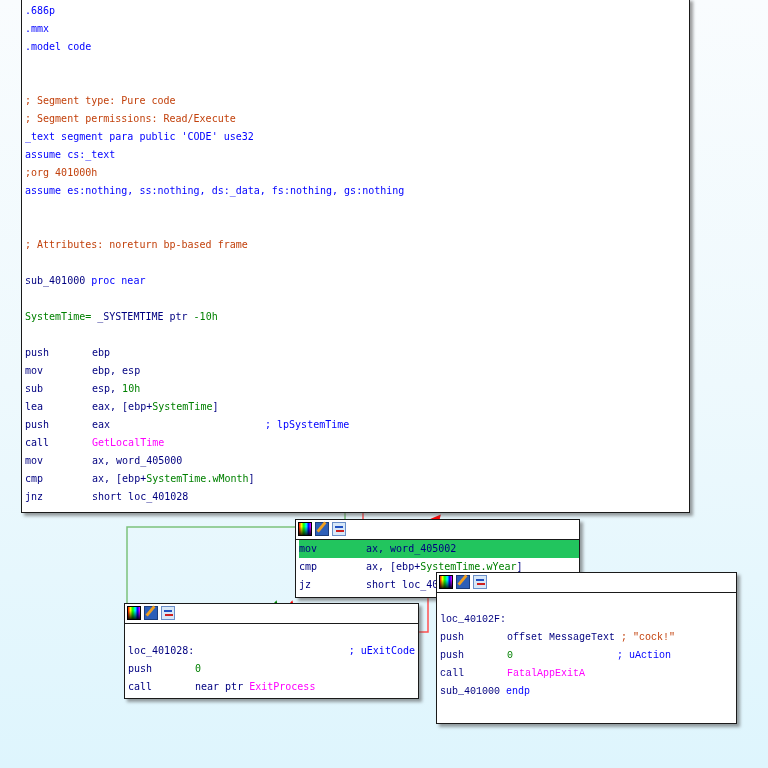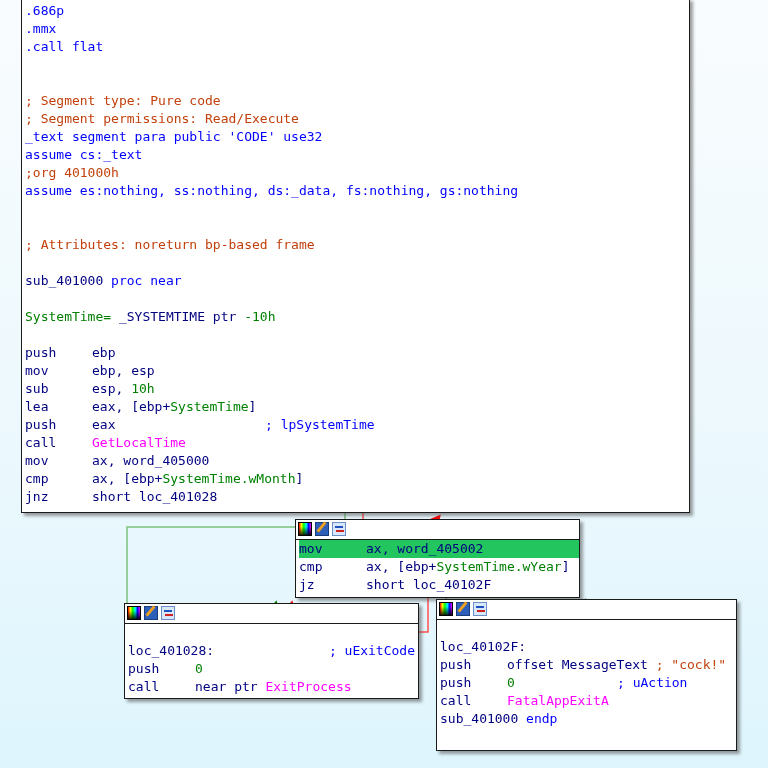--- a/index.html
+++ b/index.html
@@ -21,21 +21,21 @@
   }
   .ic-color { background: linear-gradient(to right, #ff0000, #ffff00, #00ff00, #00ffff, #0000ff, #ff00ff); border:1px solid #000; }
   .ic-color::after { content:""; position:absolute; inset:0; background:linear-gradient(to bottom, rgba(255,255,255,0) 30%, rgba(0,0,0,0.85)); }
   .ic-edit { background:#2d5fb8; border:1px solid #1b3c7a; }
   .ic-edit::after { content:""; position:absolute; left:4px; top:-2px; width:3px; height:12px; background:#f0a020; transform:rotate(40deg); }
   .ic-graph { background:#d8e8f8; border:1px solid #6a8ec8; }
   .ic-graph::before { content:""; position:absolute; left:2px; top:3px; width:8px; height:2px; background:#2050c0; }
   .ic-graph::after { content:""; position:absolute; left:3px; top:7px; width:8px; height:2px; background:#d02020; }
   .body { padding:0 0 0 3px; }
   .line {
-    height:18px; line-height:18px; font-size:13px; white-space:pre; color:#000080;
+    height:18px; line-height:18px; font-size:10px; white-space:pre; color:#000080;
   }
   .hl { background:#22c55e; }
   .mn { display:inline-block; width:67px; }
   .c-dir { color:#0000ff; }
   .c-cmt { color:#c2410c; }
   .c-grn { color:#008000;text-align:right; }
   .c-mag { color:#ff00ff; }
   .c-blue { color:#0000ff; }
   .c-nav { color:#000080; }
   svg.edges { position:absolute; left:0; top:0; pointer-events:none; }
@@ -59,21 +59,21 @@
 
   <polyline points="428,597 428,632 285,632 291,606" fill="none" stroke="#ff5050" stroke-width="1.5" marker-end="url(#ar)"></polyline>
 
   <polyline points="446,597 446,632 581,632 585,604" fill="none" stroke="#4caa4c" stroke-width="1.5" marker-end="url(#ag)"></polyline>
 </svg>
 
 <div class="node" style="left:21px; top:-2px; width:669px; height:515px;">
   <div class="body" id="main-body" style="padding-top:3px;">
       <div class="line"><span class="c-dir">.686p</span></div>
       <div class="line"><span class="c-dir">.mmx</span></div>
-      <div class="line"><span class="c-dir">.call flat</span></div>
+      <div class="line"><span class="c-dir">.model code</span></div>
       <div class="line"><span class=""></span></div>
       <div class="line"><span class=""></span></div>
       <div class="line"><span class="c-cmt">; Segment type: Pure code</span></div>
       <div class="line"><span class="c-cmt">; Segment permissions: Read/Execute</span></div>
       <div class="line"><span class="c-dir">_text segment para public 'CODE' use32</span></div>
       <div class="line"><span class="c-dir">assume cs:_text</span></div>
       <div class="line"><span class="c-cmt">;org 401000h</span></div>
       <div class="line"><span class="c-dir">assume es:nothing, ss:nothing, ds:_data, fs:nothing, gs:nothing</span></div>
       <div class="line"><span class=""></span></div>
       <div class="line"><span class=""></span></div>
@@ -114,21 +114,21 @@
     <span class="ic ic-edit" style="left:19px;"></span>
     <span class="ic ic-graph" style="left:36px;"></span>
   </div>
   <div class="body" style="padding-top:18px;">
     <div class="line"><span>loc_401028:</span><span class="c-blue" style="position:absolute; right:3px;">; uExitCode</span></div>
     <div class="line"><span class="mn">push</span><span class="c-grn">0</span></div>
     <div class="line"><span class="mn">call</span><span>near ptr </span><span class="c-mag">ExitProcess</span></div>
   </div>
 </div>
 
-<div class="node" style="left:436px; top:599px; width:301px; height:152px;">
+<div class="node" style="left:436px; top:572px; width:301px; height:152px;font-family:Liberation Mono, monospace;">
   <div class="hdr">
     <span class="ic ic-color" style="left:2px;"></span>
     <span class="ic ic-edit" style="left:19px;"></span>
     <span class="ic ic-graph" style="left:36px;"></span>
   </div>
   <div class="body" style="padding-top:18px;">
     <div class="line"><span>loc_40102F:</span></div>
     <div class="line"><span class="mn">push</span><span>offset MessageText</span><span class="c-cmt"> ; "cock!"</span></div>
     <div class="line"><span class="mn">push</span><span class="c-grn">0</span><span class="c-blue" style="position:absolute; left:180px;">; uAction</span></div>
     <div class="line"><span class="mn">call</span><span class="c-mag">FatalAppExitA</span></div>

